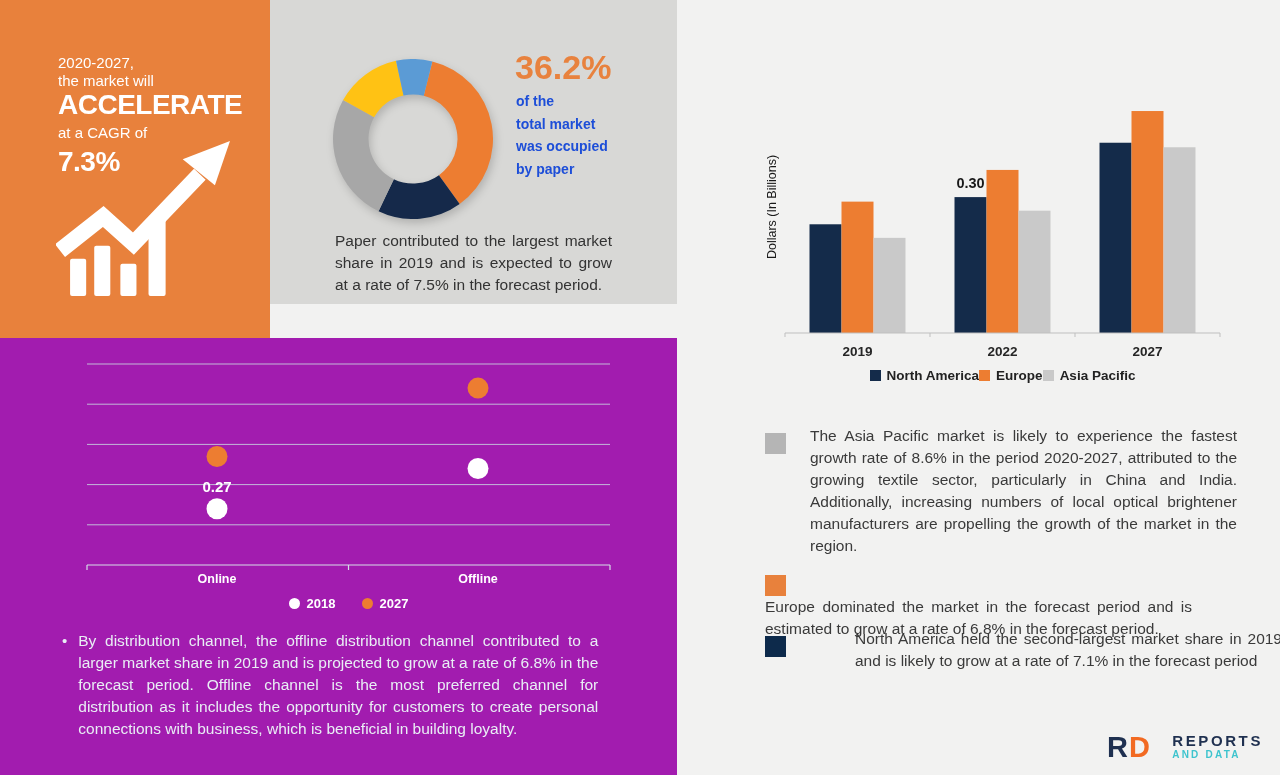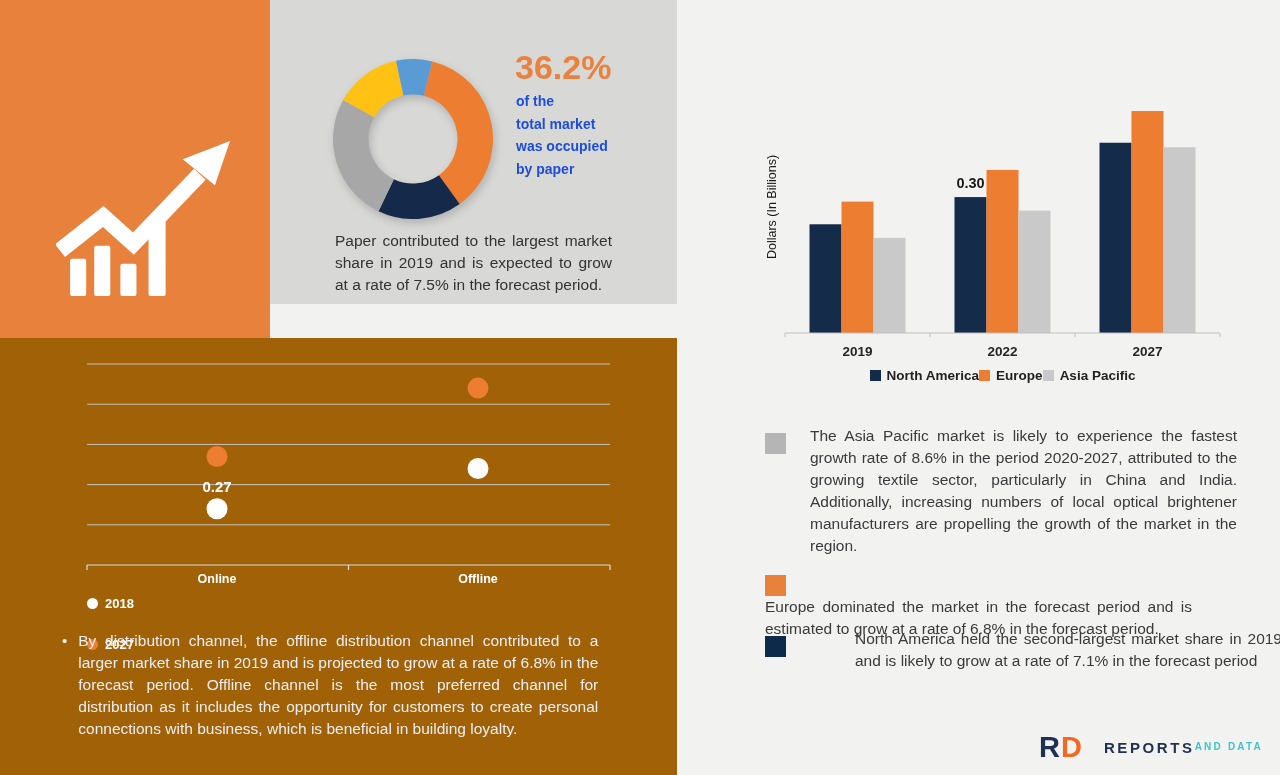--- a/index.html
+++ b/index.html
@@ -22,24 +22,24 @@
   .panel-gray{left:270px;top:0;width:407px;height:304px;background:#D8D8D6;color:#333;}
   #donut-svg{position:absolute;left:60px;top:56px;width:166px;height:166px;
              filter:drop-shadow(2px 4px 4px rgba(0,0,0,0.18));}
   .stat{position:absolute;left:245px;top:48px;font-size:34px;font-weight:bold;color:#E8823E;}
   .stat-lines{position:absolute;left:246px;top:90px;font-size:14px;font-weight:bold;
               color:#1d4ed8;line-height:22.5px;}
   .caption{position:absolute;left:65px;top:230px;width:277px;margin:0;font-size:15.5px;
            line-height:22px;color:#333;text-align:justify;}
 
   
-  .panel-navy{left:0;top:338px;width:677px;height:437px;background:#a16207;color:#fff;}
+  .panel-navy{left:0;top:338px;width:677px;height:437px;background:#a21caf;color:#fff;}
   #dot-svg{position:absolute;left:0;top:0;width:677px;height:300px;}
   .dot-legend{position:absolute;left:87px;top:258px;width:523px;display:flex;
-              justify-content:center;gap:26px;font-size:13px;font-weight:bold;color:#fff;flex-direction:column;}
+              justify-content:center;gap:26px;font-size:13px;font-weight:bold;color:#fff;}
   .dot-legend .li{display:flex;align-items:center;}
   .dot{width:11px;height:11px;border-radius:50%;display:inline-block;margin-right:7px;}
   .navy-bullet{position:absolute;left:62px;top:292px;width:552px;display:flex;color:#E9EEF5;}
   .navy-bullet::before{content:"\2022";margin-right:11px;font-size:15px;line-height:22px;}
   .navy-bullet p{margin:0;width:520px;font-size:15.5px;line-height:22px;text-align:justify;}
 
   
   .panel-right{left:677px;top:0;width:603px;height:775px;background:#F2F2F1;color:#3A3A3A;}
   .ylab{position:absolute;left:95px;top:207px;transform:translate(-50%,-50%) rotate(-90deg);
         font-size:12.5px;color:#1a1a1a;white-space:nowrap;}
@@ -50,30 +50,37 @@
   .bar-legend .li{display:flex;align-items:center;}
   .sq-leg{width:11px;height:11px;display:inline-block;margin-right:6px;}
   .rbullet{position:absolute;left:88px;display:flex;}
   .rbullet .sq{width:21px;height:21px;margin-right:24px;margin-top:8px;flex:none;}
   .rbullet p{margin:0;width:427px;font-size:15.5px;line-height:22px;color:#3A3A3A;
              text-align:justify;}
   .rb1{top:425px;} .rb2{top:567px;flex-direction:column;} .rb3{top:628px;gap:45px;}
 
   .logo{position:absolute;right:17px;bottom:13px;display:flex;align-items:center;gap:6px;}
   .logo-mark{width:60px;height:30px;}
-  .logo-text{display:flex;flex-direction:row;justify-content:space-between;}
+  .logo-text{display:flex;flex-direction:column;justify-content:space-between;}
   .lt1{font-size:15px;font-weight:bold;color:#1F3050;letter-spacing:2.6px;line-height:15px;}
   .lt2{font-size:10px;font-weight:bold;color:#3EC4CE;letter-spacing:2.2px;line-height:14px;}
 </style>
 </head>
 <body>
 
 <div id="stage">
 
   <section class="panel-orange">
+    <div class="o-text">
+      <p class="o-small">2020-2027,</p>
+      <p class="o-small">the market will</p>
+      <p class="o-big">ACCELERATE</p>
+      <p class="o-small o-mid">at a CAGR of</p>
+      <p class="o-big o-rate">7.3%</p>
+    </div>
     <svg class="growth-icon" viewBox="0 0 175 157">
       <rect x="14" y="120" width="16" height="37" rx="2" fill="#fff"></rect>
       <rect x="38" y="107" width="16" height="50" rx="2" fill="#fff"></rect>
       <rect x="64" y="125" width="16" height="32" rx="2" fill="#fff"></rect>
       <rect x="92" y="80" width="17" height="77" rx="2" fill="#fff"></rect>
       <polyline points="4,112 47,78 77,105 143,36" fill="none" stroke="#fff" stroke-width="16"></polyline>
       <polygon points="126,21 173,3 158,47" fill="#fff"></polygon>
     </svg>
   </section>
 

